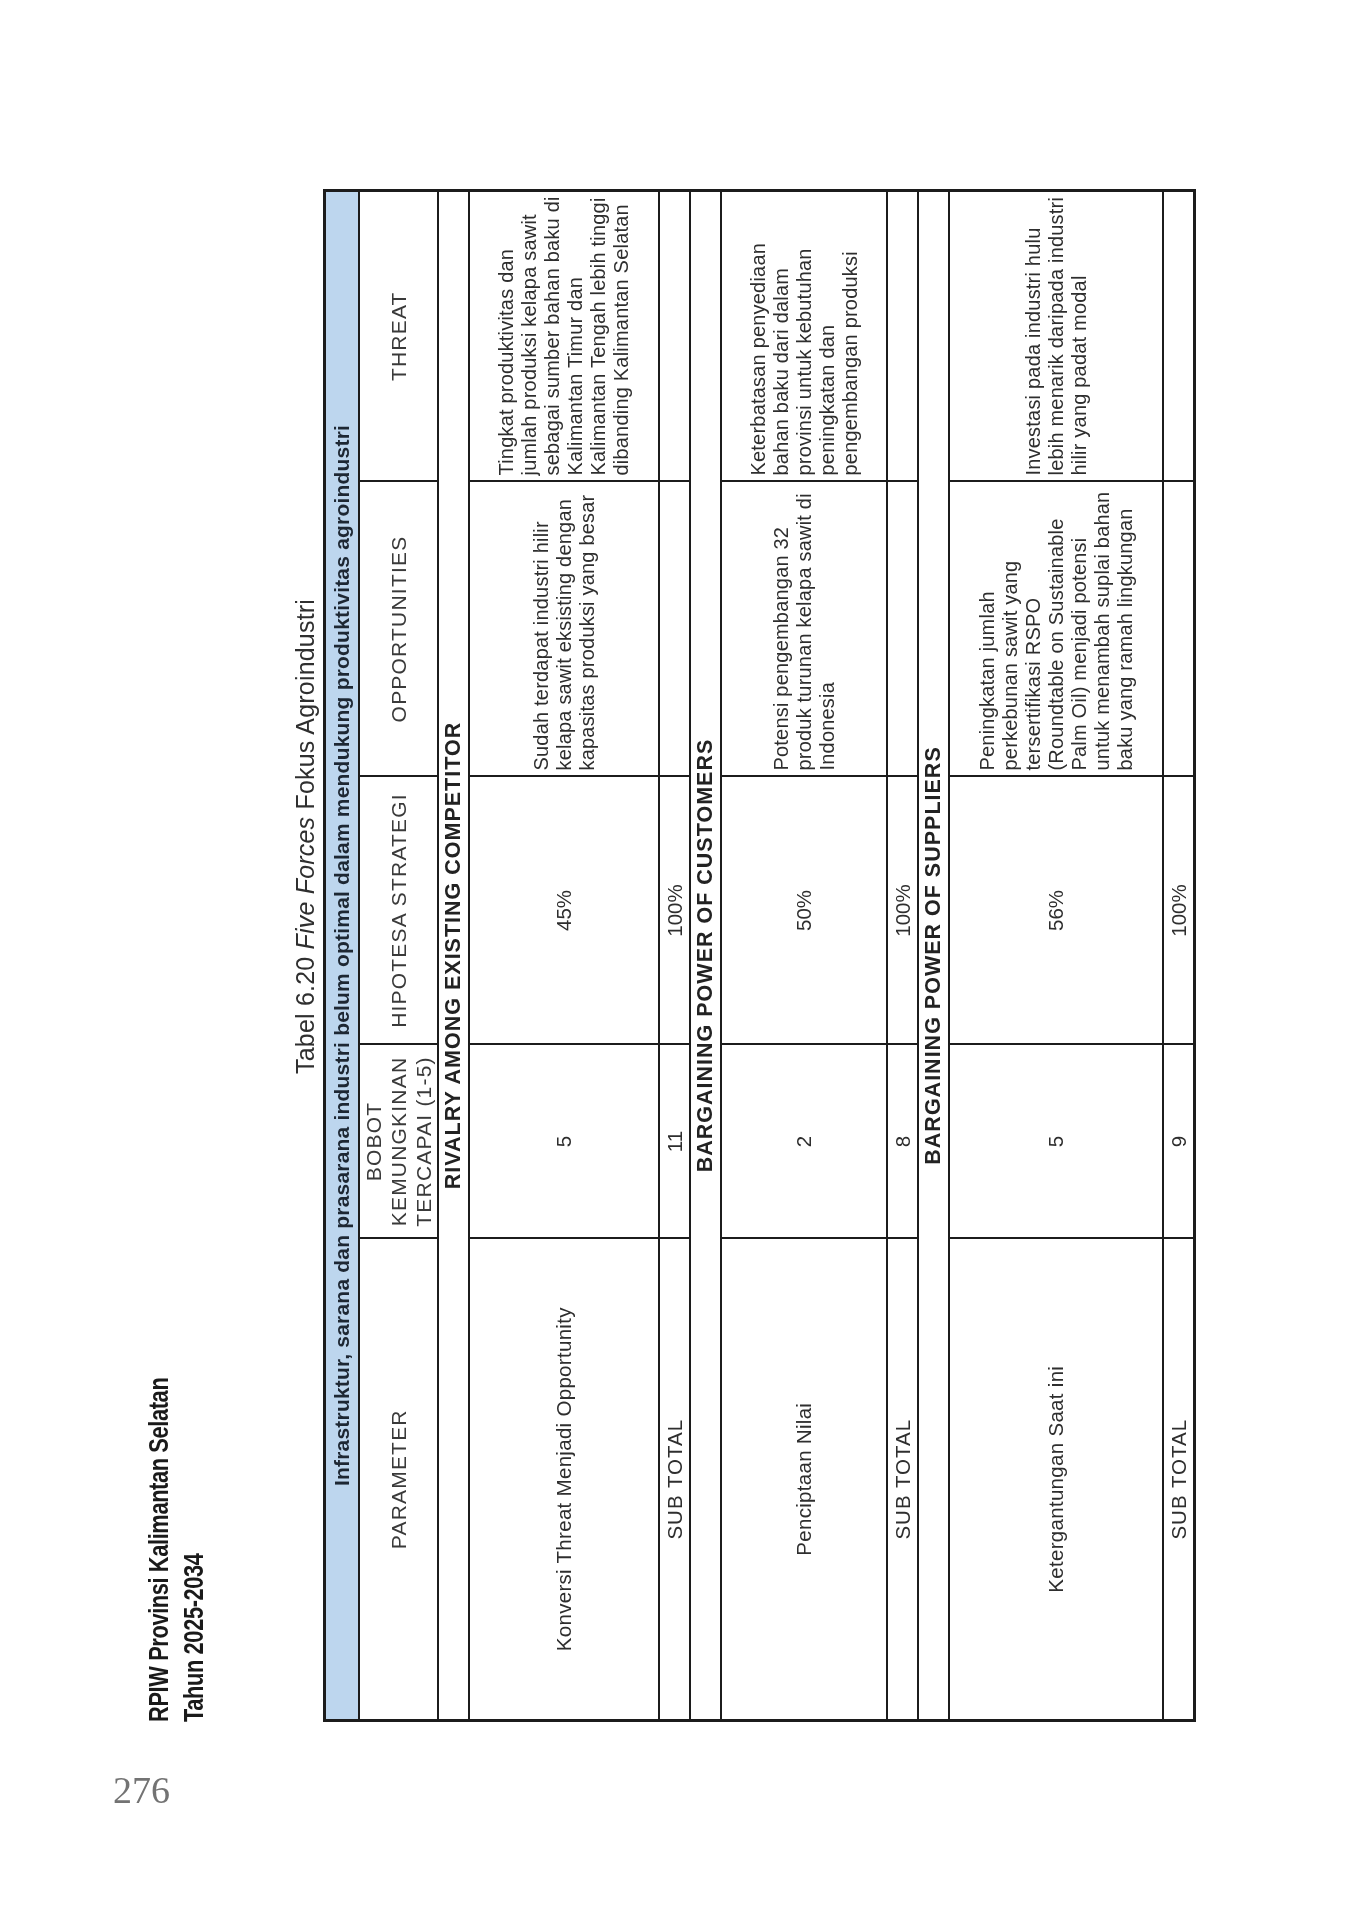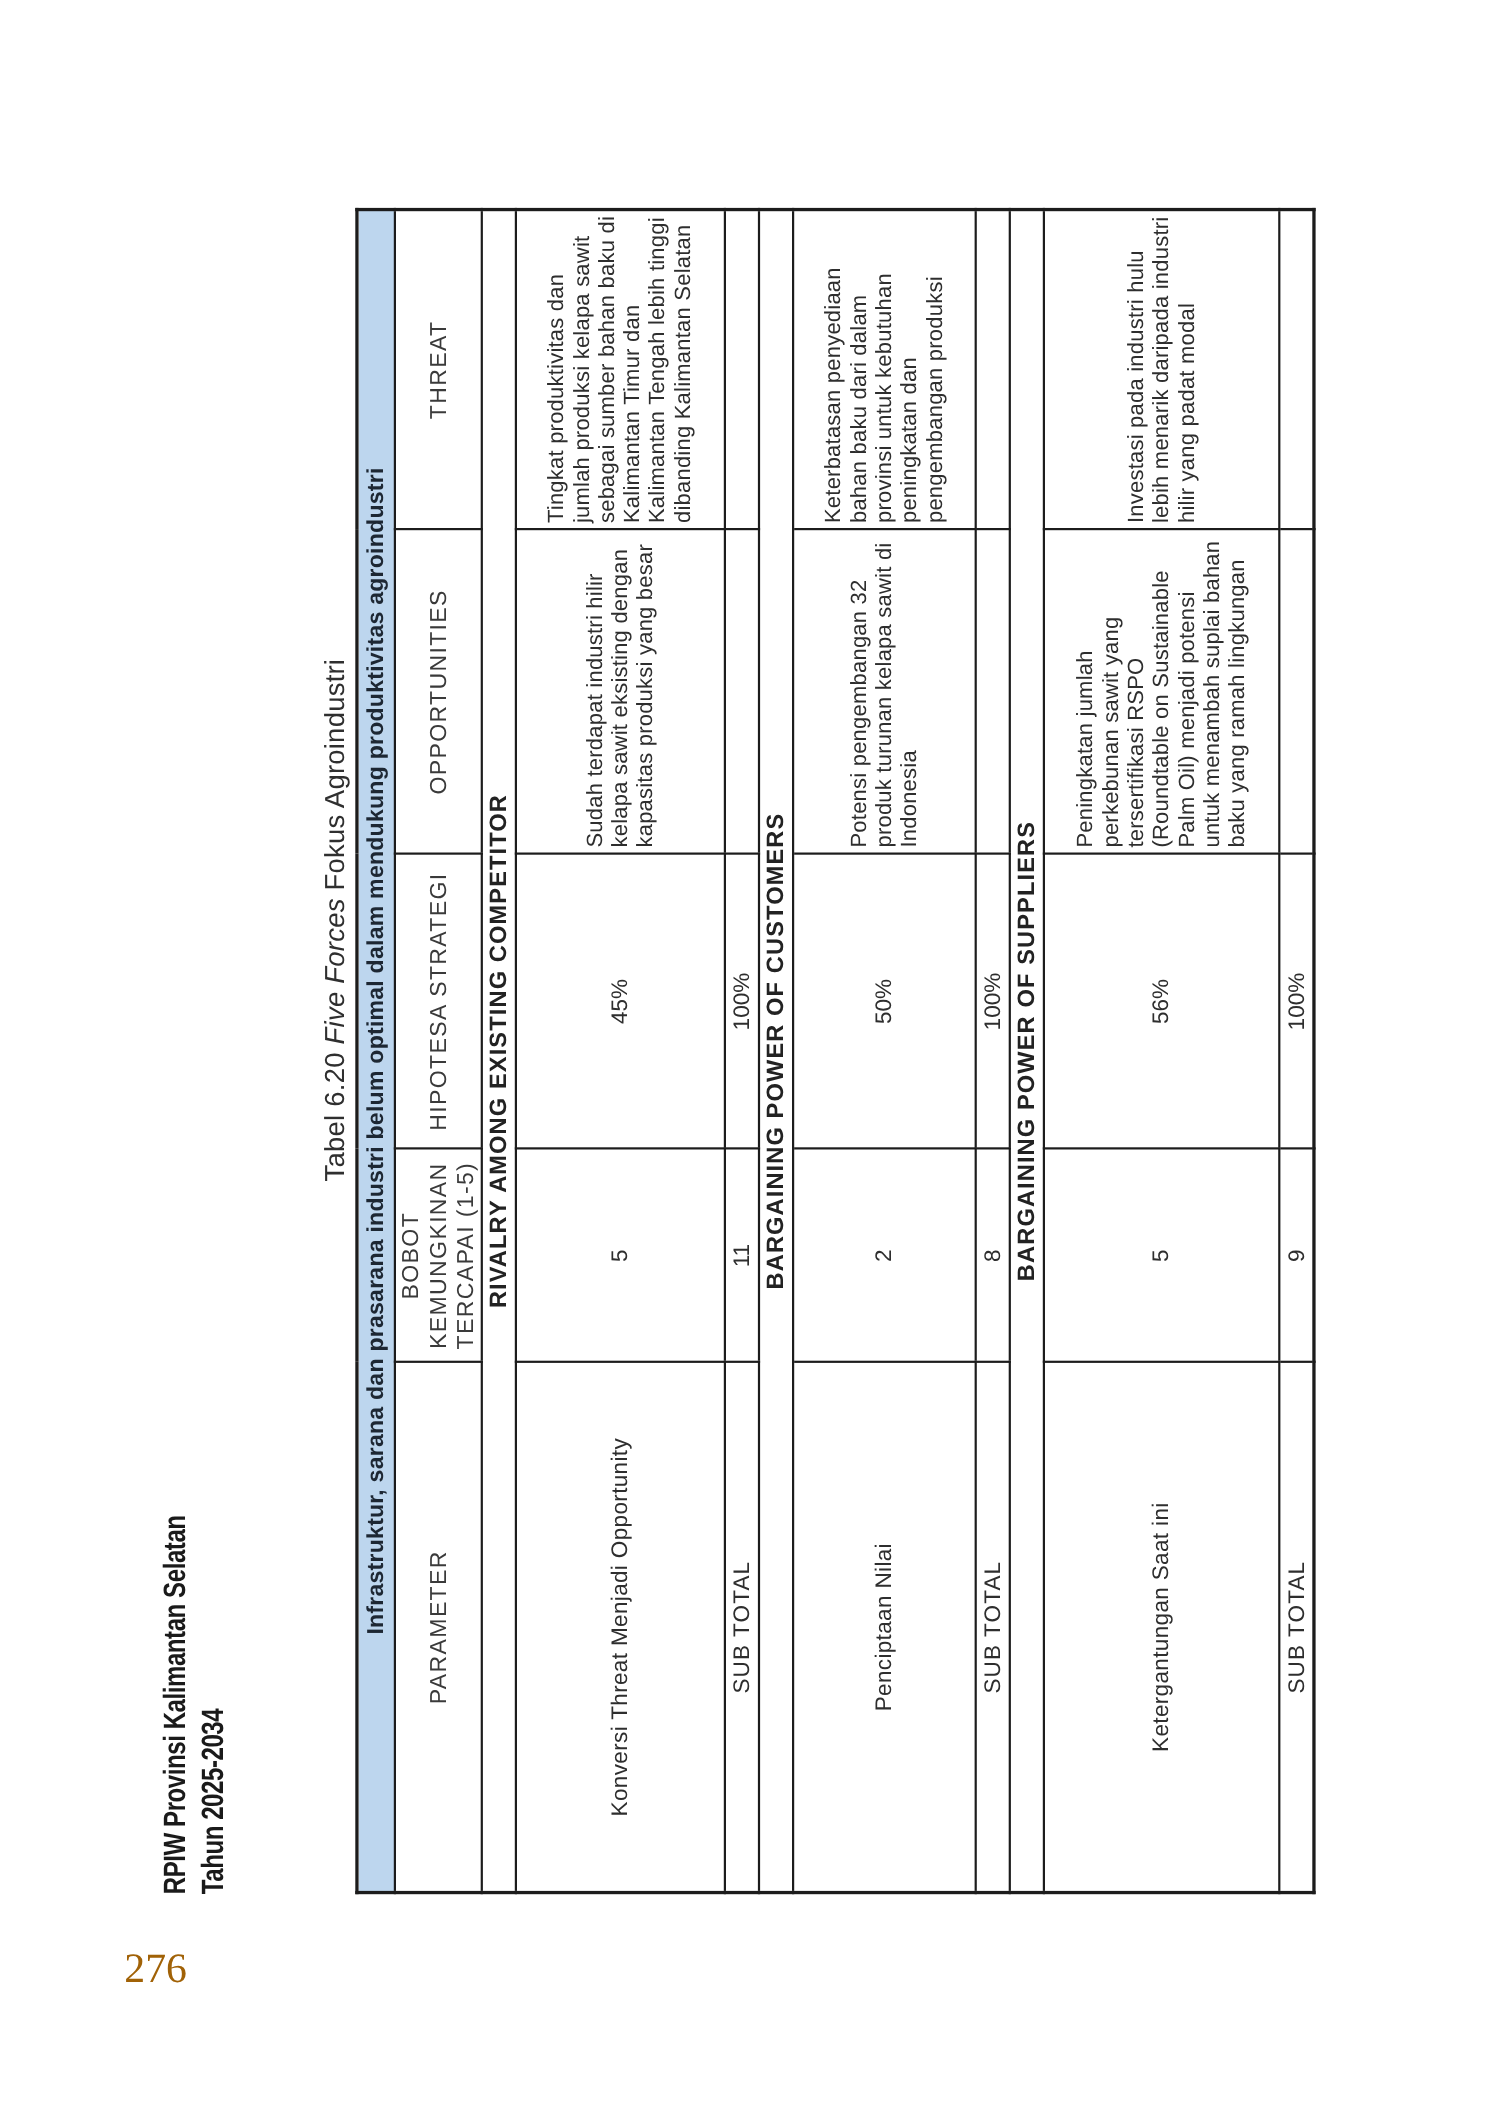--- a/index.html
+++ b/index.html
@@ -47,21 +47,21 @@
   
   #marginNote{
     left:141px;top:1722px;width:340px;
     transform:rotate(-90deg) scaleX(.78);
     font-weight:bold;font-size:28px;line-height:35px;
     letter-spacing:-.5px;color:#1a1a1a;white-space:nowrap;
   }
   
   #pageNum{
     position:absolute;left:113px;top:1768px;
-    font-family:"Liberation Serif",serif;font-size:38px;color:#a16207;
+    font-family:"Liberation Serif",serif;font-size:38px;color:#737373;
   }
 </style>
 </head>
 <body>
 
 <div class="rot" id="marginNote">
   <div>RPIW Provinsi Kalimantan Selatan</div>
   <div>Tahun 2025-2034</div>
 </div>
 

